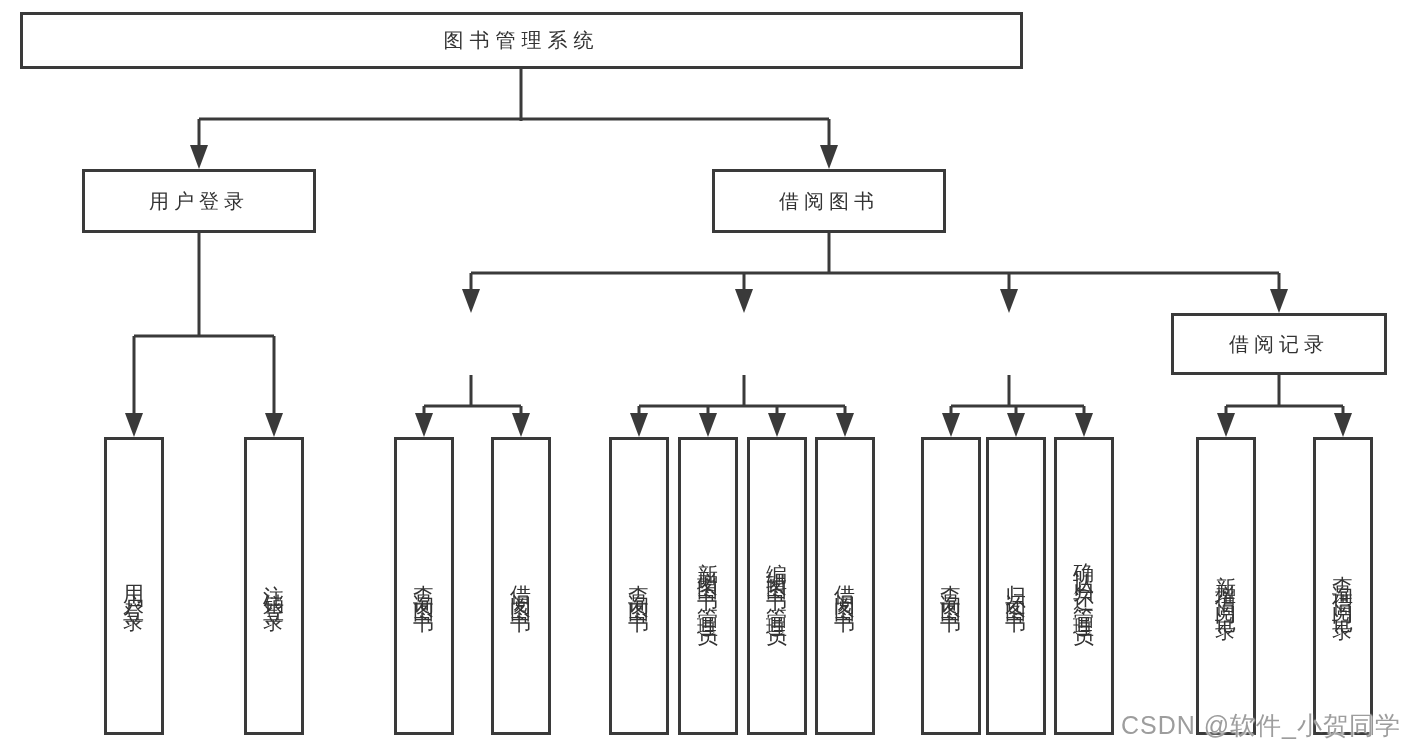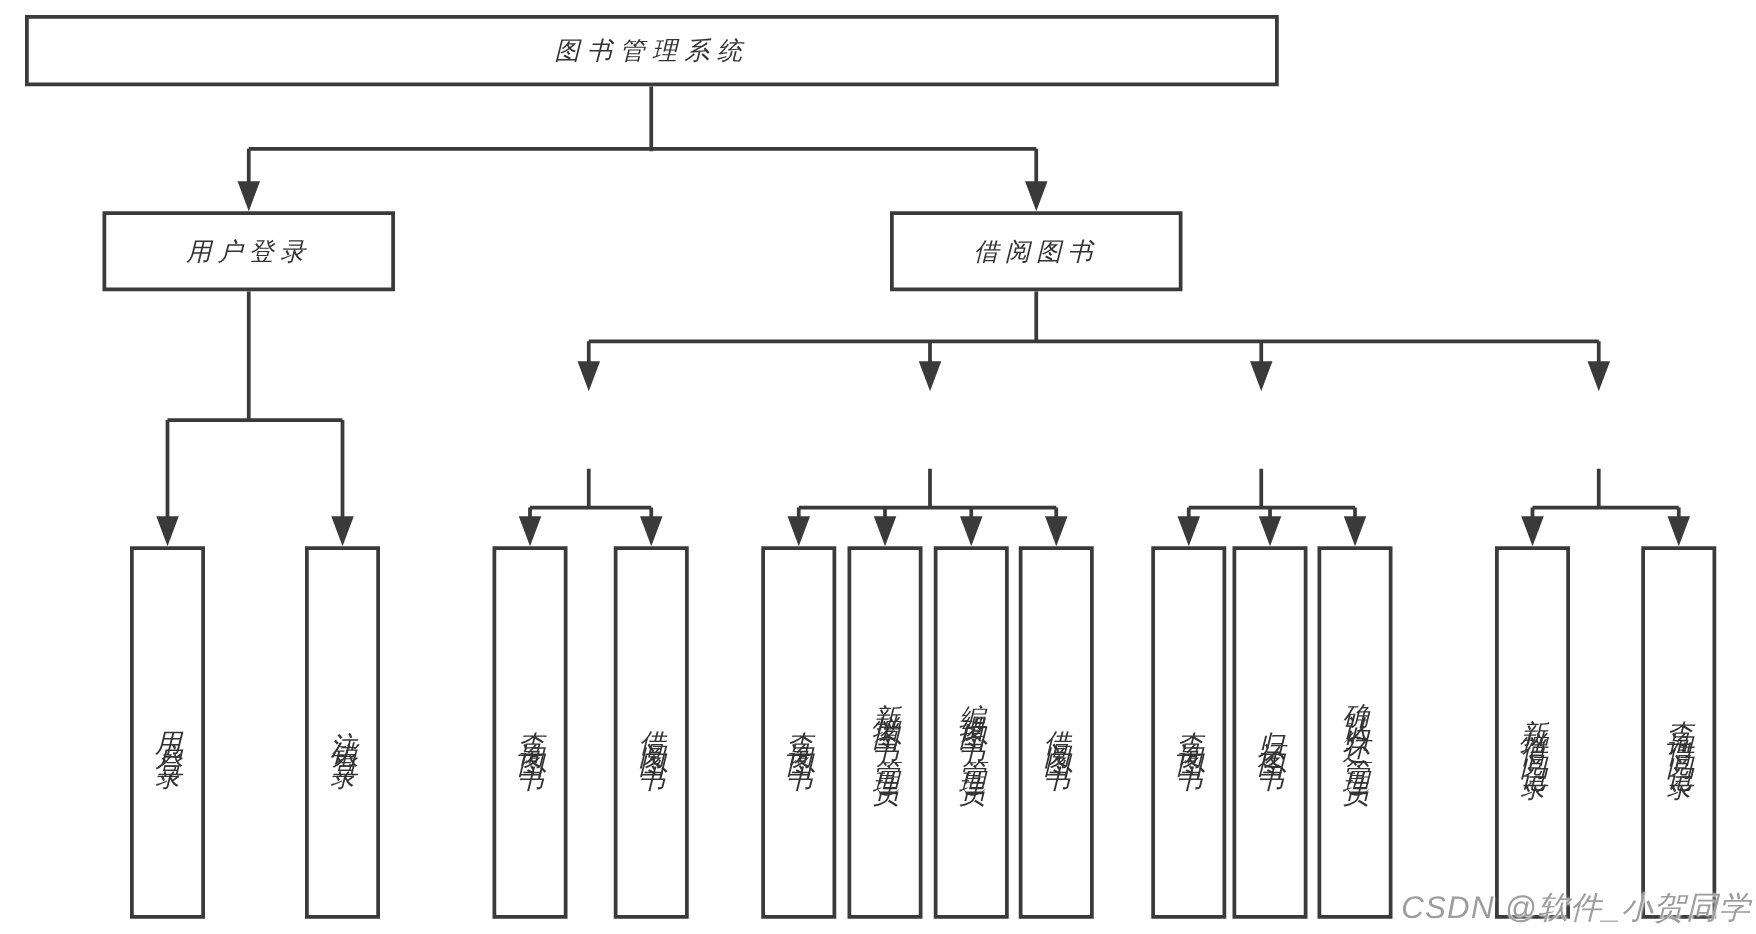--- a/index.html
+++ b/index.html
@@ -3,21 +3,20 @@
 <meta charset="utf-8">
 <style>
   html, body { margin: 0; padding: 0; background: #ffffff; }
   body { font-family: "Liberation Sans", "DejaVu Sans", sans-serif; }
   #canvas {
     position: relative;
     width: 1405px;
     height: 747px;
     background: #ffffff;
     overflow: hidden;
-    font-style: italic;
   }
   #connectors {
     position: absolute;
     left: 0; top: 0;
     z-index: 0;
   }
   .hbox {
     position: absolute;
     box-sizing: border-box;
     background: #ffffff;
@@ -131,20 +130,23 @@
     <span>图书管理系统</span>
   </div>
 
   <div class="hbox" style="left:82px; top:169px; width:234px; height:64px;">
     <span>用户登录</span>
   </div>
   <div class="hbox" style="left:712px; top:169px; width:234px; height:64px;">
     <span>借阅图书</span>
   </div>
 
+  <div class="hbox" style="left:1171px; top:313px; width:216px; height:62px;">
+    <span>借阅记录</span>
+  </div>
 
   <div class="vbox" style="left:104px;">
     <span>用户登录</span>
   </div>
   <div class="vbox" style="left:244px;">
     <span>注销登录</span>
   </div>
 
   <div class="vbox" style="left:394px;">
     <span>查询图书</span>

